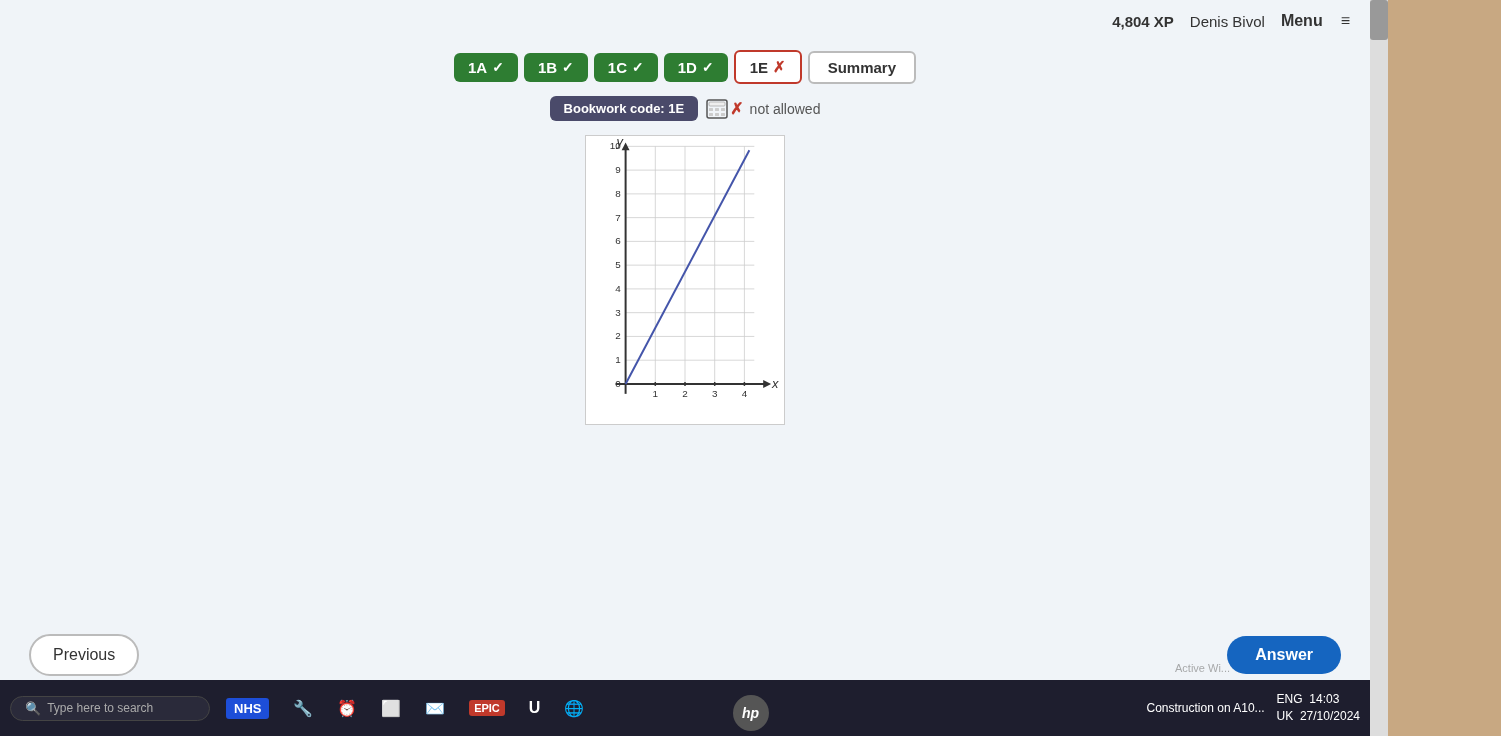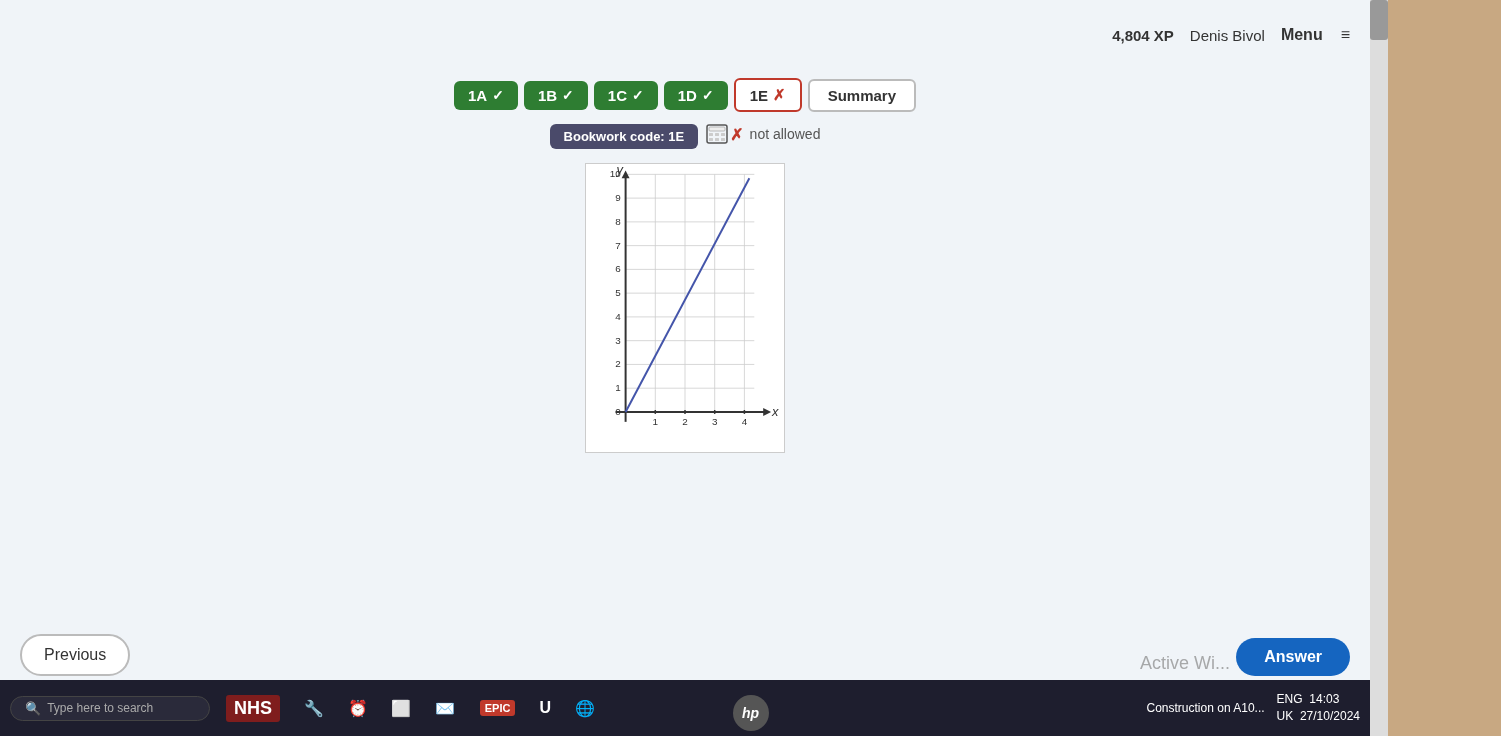--- a/index.html
+++ b/index.html
@@ -46,21 +46,21 @@
       width: 18px;
       height: 40px;
       background: #999;
       border-radius: 3px;
     }
 
     
     .top-nav {
       width: 100%;
       background: #f0f4f8;
-      padding: 26px 20px;
+      padding: 12px 20px;
       display: flex;
       align-items: center;
       justify-content: space-between;
     }
 
     .top-right-info {
       display: flex;
       align-items: center;
       gap: 20px;
       margin-left: auto;
@@ -140,21 +140,21 @@
     }
 
     .check-mark {
       color: white;
       font-size: 14px;
     }
 
     
     .bookwork-row {
       display: flex;
-      align-items: flex-start;
+      align-items: center;
       gap: 8px;
       padding: 4px 20px;
     }
 
     .bookwork-badge {
       background: #4a4a6a;
       color: white;
       border-radius: 6px;
       padding: 5px 14px;
       font-size: 13px;
@@ -212,23 +212,23 @@
       border: 1px solid #ccc;
     }
 
     
     .bottom-bar {
       position: absolute;
       bottom: 60px;
       left: 0;
       width: 1370px;
       display: flex;
-      align-items: flex-end;
+      align-items: center;
       justify-content: space-between;
-      padding: 0 20px;
+      padding: 0 29px;
     }
 
     .prev-btn {
       background: white;
       border: 2px solid #bbb;
       border-radius: 24px;
       padding: 10px 22px;
       font-size: 16px;
       cursor: pointer;
       font-weight: 500;
@@ -304,34 +304,34 @@
       gap: 12px;
       color: white;
       font-size: 12px;
     }
 
     .taskbar-clock {
       line-height: 1.4;
     }
 
     .nhs-badge {
-      background: #7f1d1d;
+      background: #1d4ed8;
       color: white;
       font-weight: bold;
       padding: 3px 8px;
       border-radius: 3px;
-      font-size: 18px;
+      font-size: 13px;
     }
 
     .active-window-text {
       position: absolute;
       bottom: 62px;
       right: 140px;
       color: #888;
-      font-size: 18px;
+      font-size: 11px;
       opacity: 0.7;
       margin-top: 48px;
     }
 
     .hp-logo {
       position: absolute;
       bottom: 5px;
       left: 50%;
       transform: translateX(-50%);
       width: 36px;

